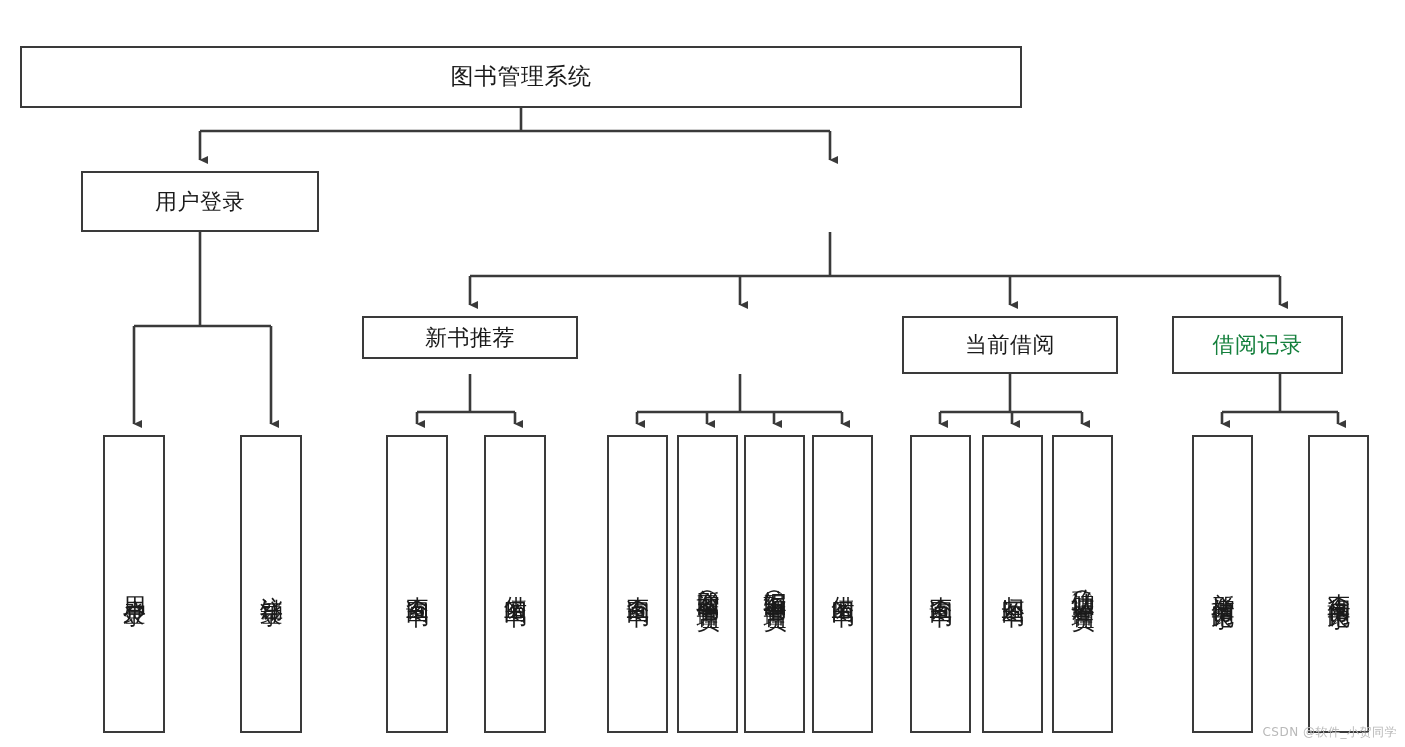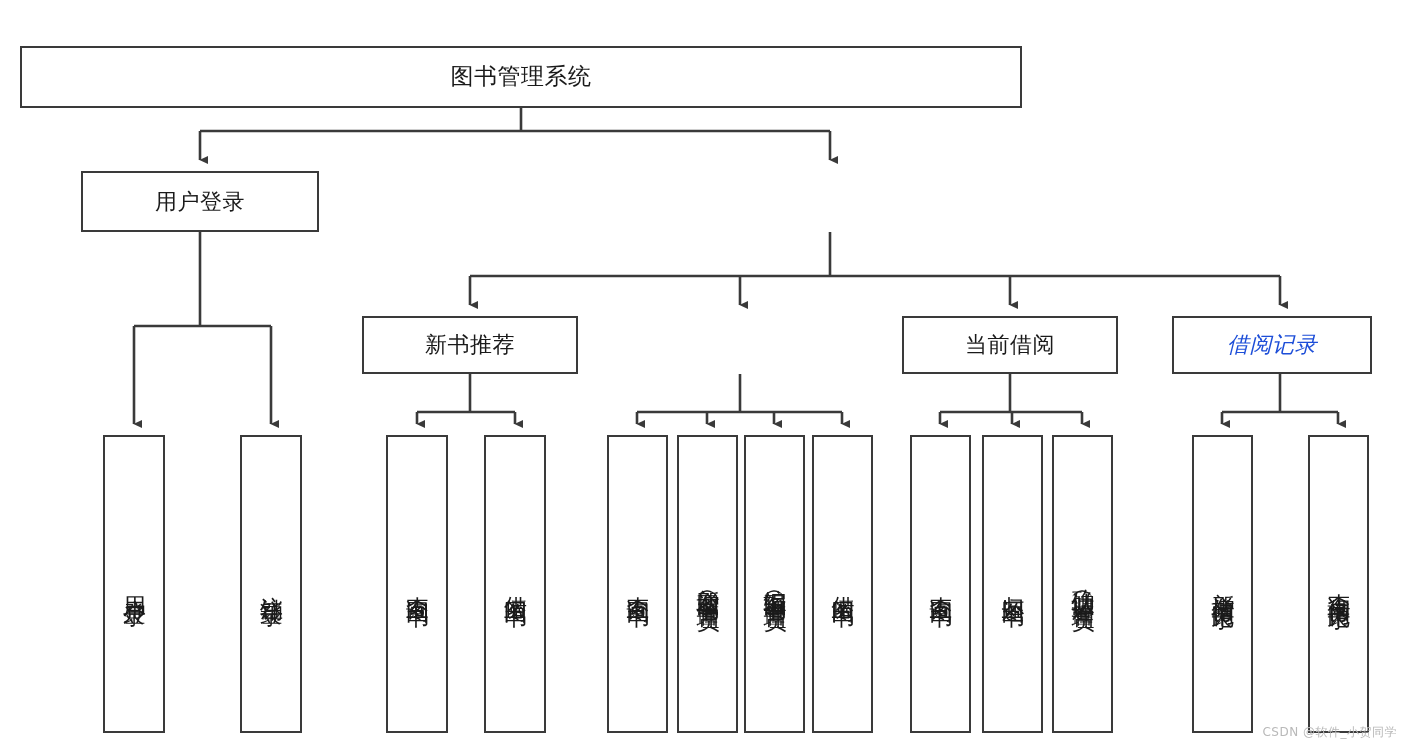--- a/index.html
+++ b/index.html
@@ -128,27 +128,27 @@
   </svg>
 
   <div class="node root horizontal" style="left: 20px; top: 14px; width: 1002px; height: 62px; border-color: rgb(58, 58, 58); color: rgb(26, 26, 26); margin-top: 32px;">
     <span class="node-label">图书管理系统</span>
   </div>
 
   <div class="node horizontal" style="left: 81px; top: 171px; width: 238px; height: 61px; border-color: rgb(58, 58, 58); color: rgb(26, 26, 26);">
     <span class="node-label">用户登录</span>
   </div>
 
-  <div class="node horizontal" style="left: 362px; top: 316px; width: 216px; height: 58px; border-color: rgb(58, 58, 58); color: rgb(26, 26, 26);">
+  <div class="node horizontal" style="left: 362px; top: 316px; width: 216px; height: 43px; border-color: rgb(58, 58, 58); color: rgb(26, 26, 26);">
     <span class="node-label">新书推荐</span>
   </div>
   <div class="node horizontal" style="left: 902px; top: 316px; width: 216px; height: 58px; border-color: rgb(58, 58, 58); color: rgb(26, 26, 26);">
     <span class="node-label">当前借阅</span>
   </div>
-  <div class="node horizontal" style="left: 1172px; top: 316px; width: 200px; height: 58px; border-color: rgb(58, 58, 58); color: #1d4ed8; font-style: italic;">
+  <div class="node horizontal" style="left: 1172px; top: 316px; width: 171px; height: 58px; border-color: rgb(58, 58, 58); color: #15803d;">
     <span class="node-label">借阅记录</span>
   </div>
 
   <div class="node vertical" style="left: 103px; top: 435px; width: 62px; height: 298px; border-color: rgb(58, 58, 58); color: rgb(26, 26, 26);">
     <span class="node-label">用户登录</span>
   </div>
   <div class="node vertical" style="left: 240px; top: 435px; width: 62px; height: 298px; border-color: rgb(58, 58, 58); color: rgb(26, 26, 26);">
     <span class="node-label">注销登录</span>
   </div>
   <div class="node vertical" style="left: 386px; top: 435px; width: 62px; height: 298px; border-color: rgb(58, 58, 58); color: rgb(26, 26, 26);">

